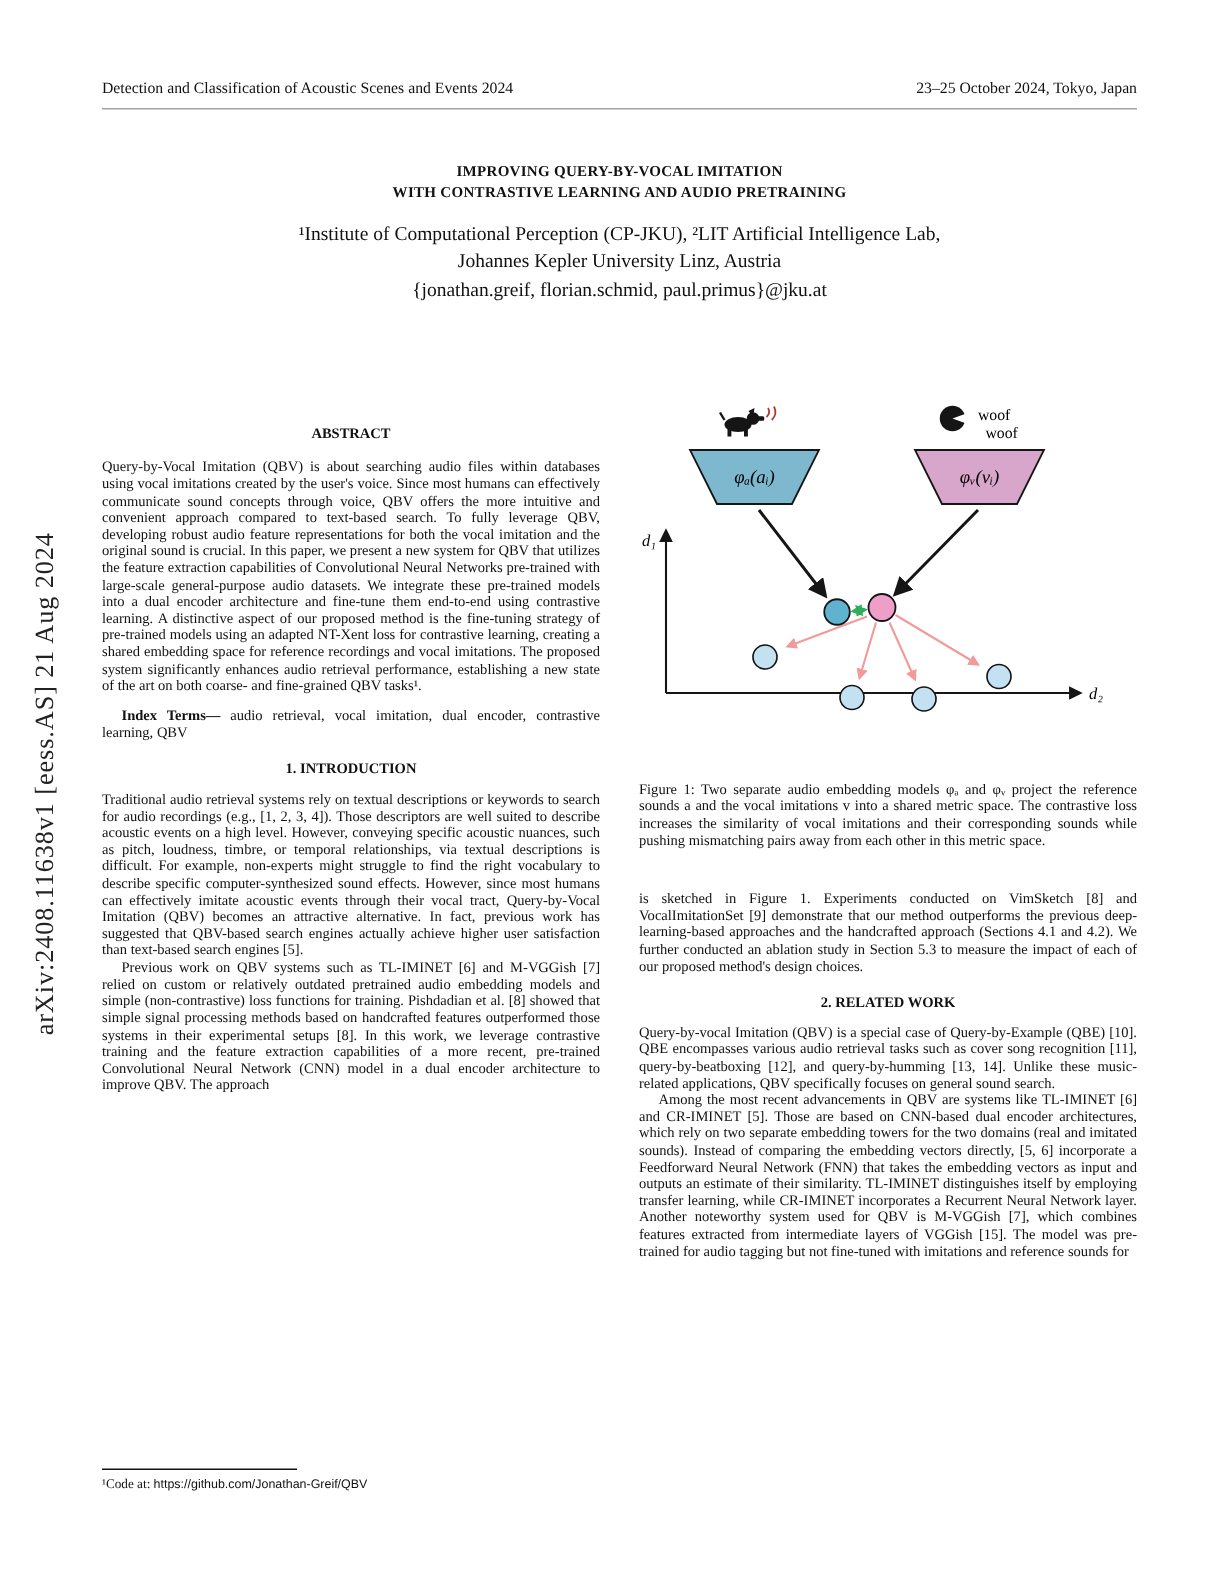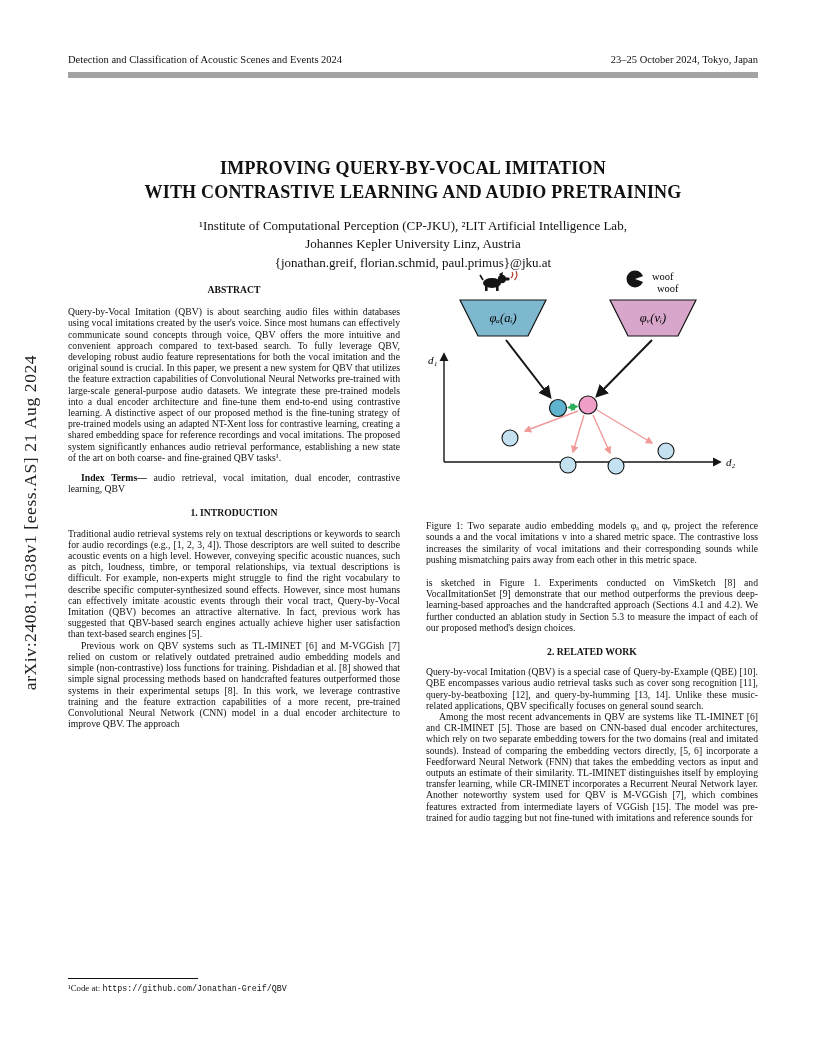--- a/index.html
+++ b/index.html
@@ -5,29 +5,29 @@
   * { margin:0; padding:0; box-sizing:border-box; }
   html,body { background:#ffffff; }
   .page {
     position:relative; width:816px; height:1056px; margin:0 auto;
     background:#ffffff; color:#111;
     font-family:"Liberation Serif", serif; overflow:hidden;
   }
   .page-header {
     position:absolute; top:54px; left:68px; width:690px;
     display:flex; justify-content:space-between;
-    font-size:10.5px; padding-bottom:7px; border-bottom:6px solid #a3a3a3;
+    font-size:10.5px; padding-bottom:7px; border-bottom:1px solid #a3a3a3;
   }
   .arxiv-stamp {
     position:absolute; width:520px; left:-230px; top:512px;
     transform:rotate(-90deg); transform-origin:center;
     text-align:center; font-size:17.5px; letter-spacing:0.6px; color:#222;
   }
   .title-block { position:absolute; top:108px; left:68px; width:690px; text-align:center; }
-  .paper-title { font-size:18px; font-weight:bold; line-height:1.35; letter-spacing:0.2px;margin-top:48px; }
+  .paper-title { font-size:10px; font-weight:bold; line-height:1.35; letter-spacing:0.2px; }
   .authors { margin-top:26px; font-size:13px; font-weight:bold; font-style:italic; }
   .affiliation { margin-top:12px; font-size:13px; line-height:1.42; }
 
   .columns {
     position:absolute; top:268px; left:68px; width:690px; height:726px;
     display:flex; gap:26px;
     font-size:9.7px; line-height:11.2px;
   }
   .col { width:332px; position:relative; }
   .col-left { padding-top:16px; }
@@ -37,21 +37,21 @@
   .p { text-align:justify; }
   .indent { text-indent:13px; }
   .index-terms { margin-top:9px; text-indent:13px; text-align:justify; }
   .it-label { font-weight:bold; }
 
   .footnote {
     position:absolute; bottom:0; left:0; width:100%;
     background:#fff; font-size:8.8px; line-height:10.5px; padding-top:4px;
   }
   .footnote-rule { width:130px; border-top:1px solid #111; margin-bottom:4px; }
-  .mono { font-family:Liberation Mono, monospace; font-size:8.3px; }
+  .mono { font-family:Liberation Sans, sans-serif; font-size:8.3px; }
 
   figure { margin:0; }
   .fig-caption { margin-top:18px; text-align:justify; }
   .fig-label { font-style:italic; font-size:12.5px; font-family:"Liberation Serif", serif; }
   .fig-axis-label { font-style:italic; font-size:11px; font-family:"Liberation Serif", serif; }
   .fig-woof { font-size:10.5px; font-family:"Liberation Serif", serif; }
 </style>
 </head>
 <body>
 
@@ -157,20 +157,20 @@
           <circle cx="162" cy="137" r="9" stroke="#151515" stroke-width="1.2" fill="#ee9ec7"></circle>
 
           <circle cx="84" cy="170" r="8" stroke="#151515" stroke-width="1.1" fill="#c3e1f0"></circle>
           <circle cx="142" cy="197" r="8" stroke="#151515" stroke-width="1.1" fill="#c3e1f0"></circle>
           <circle cx="190" cy="198" r="8" stroke="#151515" stroke-width="1.1" fill="#c3e1f0"></circle>
           <circle cx="240" cy="183" r="8" stroke="#151515" stroke-width="1.1" fill="#c3e1f0"></circle>
         </svg>
         <figcaption class="p fig-caption">Figure 1: Two separate audio embedding models φₐ and φᵥ project the reference sounds a and the vocal imitations v into a shared metric space. The contrastive loss increases the similarity of vocal imitations and their corresponding sounds while pushing mismatching pairs away from each other in this metric space.</figcaption>
       </figure>
 
-      <p class="p" style="margin-top:12px;">is sketched in Figure 1. Experiments conducted on VimSketch [8] and VocalImitationSet [9] demonstrate that our method outperforms the previous deep-learning-based approaches and the handcrafted approach (Sections 4.1 and 4.2). We further conducted an ablation study in Section 5.3 to measure the impact of each of our proposed method's design choices.</p>
+      <p class="p" style="margin-top:28px;">is sketched in Figure 1. Experiments conducted on VimSketch [8] and VocalImitationSet [9] demonstrate that our method outperforms the previous deep-learning-based approaches and the handcrafted approach (Sections 4.1 and 4.2). We further conducted an ablation study in Section 5.3 to measure the impact of each of our proposed method's design choices.</p>
 
       <div class="sec-heading">2. RELATED WORK</div>
       <p class="p">Query-by-vocal Imitation (QBV) is a special case of Query-by-Example (QBE) [10]. QBE encompasses various audio retrieval tasks such as cover song recognition [11], query-by-beatboxing [12], and query-by-humming [13, 14]. Unlike these music-related applications, QBV specifically focuses on general sound search.</p>
       <p class="p indent">Among the most recent advancements in QBV are systems like TL-IMINET [6] and CR-IMINET [5]. Those are based on CNN-based dual encoder architectures, which rely on two separate embedding towers for the two domains (real and imitated sounds). Instead of comparing the embedding vectors directly, [5, 6] incorporate a Feedforward Neural Network (FNN) that takes the embedding vectors as input and outputs an estimate of their similarity. TL-IMINET distinguishes itself by employing transfer learning, while CR-IMINET incorporates a Recurrent Neural Network layer. Another noteworthy system used for QBV is M-VGGish [7], which combines features extracted from intermediate layers of VGGish [15]. The model was pre-trained for audio tagging but not fine-tuned with imitations and reference sounds for</p>
     </div>
   </div>
 </div>
 
 </body></html>

